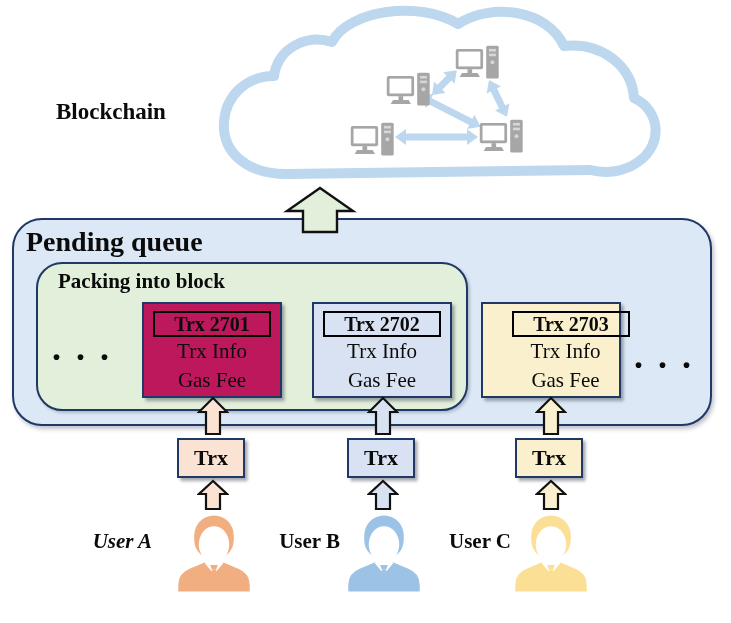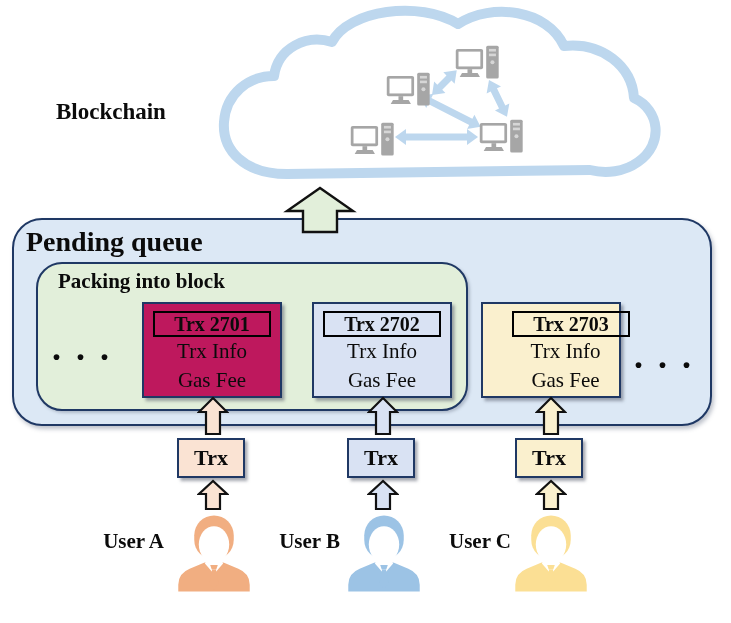--- a/index.html
+++ b/index.html
@@ -62,21 +62,21 @@
   .ar1-b,.ar2-b{left:367px;}
   .ar1-c,.ar2-c{left:535px;}
   .ar1{top:396px;}
   .ar2{top:479px;}
   
   .person{top:512px;}
   .person-a{left:176px;}
   .person-b{left:346px;}
   .person-c{left:513px;}
   .user-lbl{top:529px;width:90px;font-size:21px;text-align:right;}
-  .user-a-lbl{left:74px;}
+  .user-a-lbl{left:62px;font-style:italic;}
   .user-b-lbl{left:250px;}
   .user-c-lbl{left:421px;}
 </style>
 </head>
 <body>
 
 <div id="canvas">
 
   <svg class="abs" width="0" height="0" aria-hidden="true">
     <defs>

